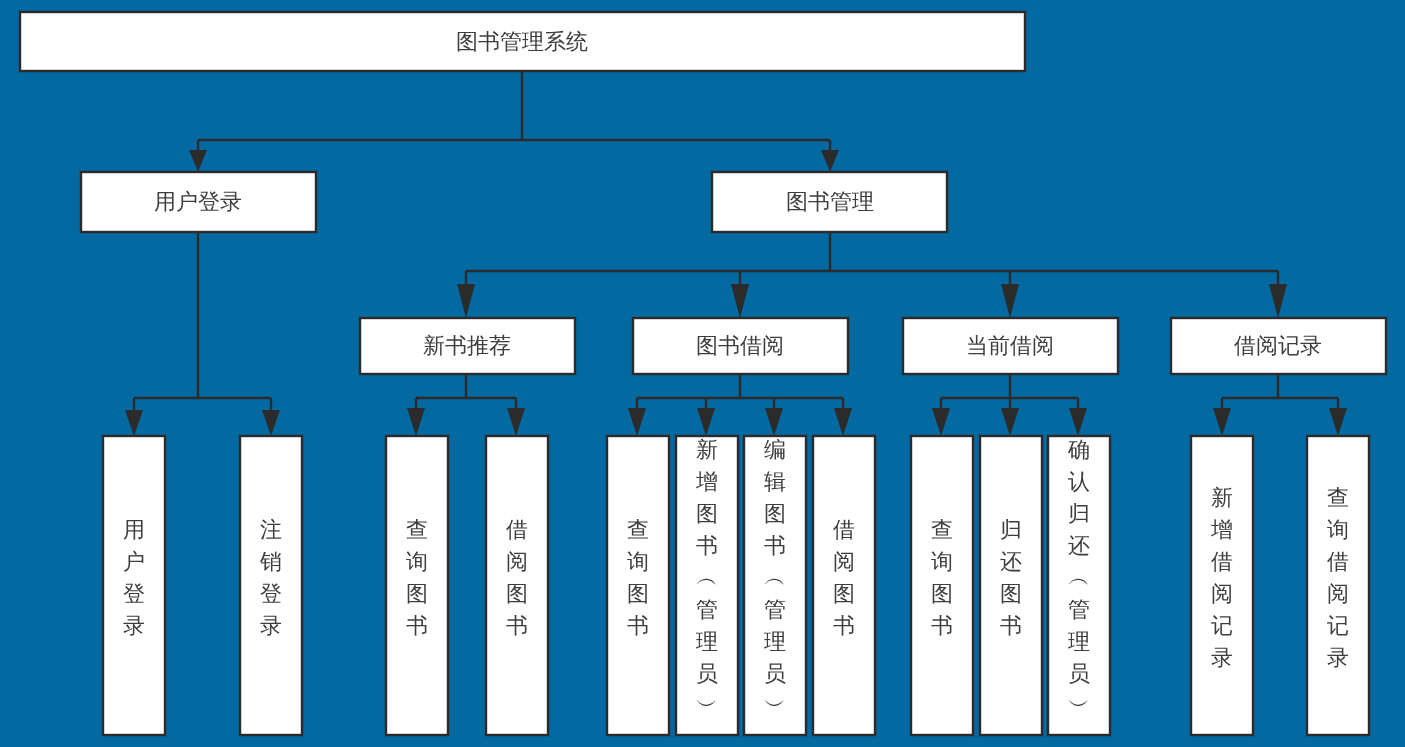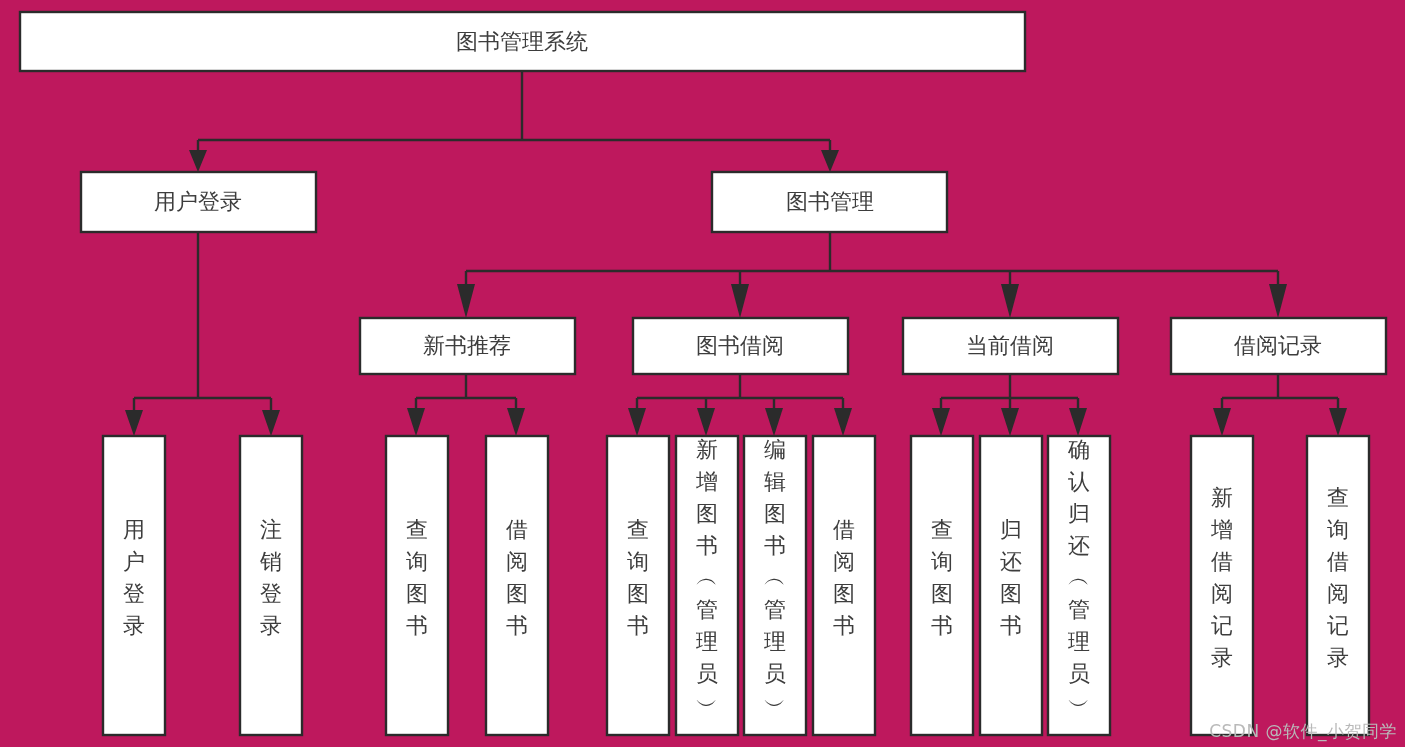--- a/index.html
+++ b/index.html
@@ -10,21 +10,21 @@
   body {
     width: 1405px;
     height: 747px;
     font-family: "DejaVu Sans", "Liberation Sans", sans-serif;
     overflow: hidden;
   }
   #diagram-root {
     position: relative;
     width: 1405px;
     height: 747px;
-    background: #be185d;
+    background: #0369a1;
   }
   svg#flow {
     position: absolute;
     left: 0;
     top: 0;
     width: 1405px;
     height: 747px;
     display: block;
   }
   .node-box {
@@ -235,14 +235,13 @@
       </g>
 
       <g>
         <rect class="node-box" x="1307" y="436" width="62" height="299"></rect>
         <text class="node-label-v" x="1338" y="585"><tspan x="1338" y="505">查</tspan><tspan x="1338" y="537">询</tspan><tspan x="1338" y="569">借</tspan><tspan x="1338" y="601">阅</tspan><tspan x="1338" y="633">记</tspan><tspan x="1338" y="665">录</tspan></text>
       </g>
 
     </g>
   </svg>
 
-  <div class="watermark-text">CSDN @软件_小贺同学</div>
 </div>
 
 </body></html>

